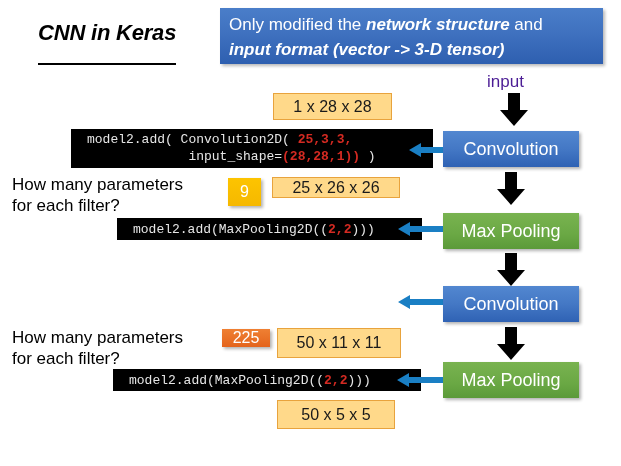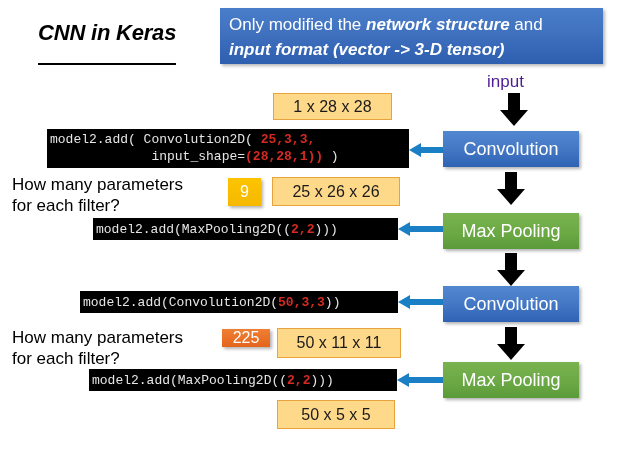--- a/index.html
+++ b/index.html
@@ -98,23 +98,24 @@
   }
 
   
   .code {
     position: absolute;
     background: #000000;
     color: #e6e6e6;
     font-family: "Liberation Mono", "DejaVu Sans Mono", monospace;
     font-size: 13px;
     line-height: 17px;
-    padding: 2px 3px;
+    padding: 2px 16px;
     box-sizing: border-box;
     white-space: pre;
+    margin-left: 24px;
   }
   .code .num { color: #d42a22; font-weight: bold; }
 
   
   .layer {
     position: absolute;
     color: #ffffff;
     font-size: 18px;
     display: flex;
     align-items: center;
@@ -184,36 +185,35 @@
     <polygon points="11,0 23,0 23,17 31,17 17,33 3,17 11,17" fill="#000000"></polygon>
   </svg>
 
   <div class="question" style="left:12px; top:174px;">
     <div>How many parameters</div>
     <div>for each filter?</div>
   </div>
 
   <div class="badge gold" style="left:228px; top:178px; width:33px; height:28px;">9</div>
 
-  <div class="shape-box" style="left:272px; top:177px; width:128px; height:29px;">25 x 26 x 26</div>
+  <div class="shape-box" style="left:272px; top:177px; width:128px; height:21px;">25 x 26 x 26</div>
 
   <div class="code" style="left:93px; top:218px; width:305px; height:22px; display:flex; align-items:center;"><span>model2.add(MaxPooling2D((</span><span class="num">2,2</span><span>)))</span></div>
 
   <svg class="conn-arrow" style="left:398px; top:220px; width:47px;" viewBox="0 0 47 18">
     <polygon points="0,9 12,2 12,6 47,6 47,12 12,12 12,16" fill="#1a7fc4"></polygon>
   </svg>
 
   <div class="layer pool" style="left:443px; top:213px; width:136px; height:36px;">Max Pooling</div>
 
   <svg class="down-arrow" style="left:494px; top:253px;" viewBox="0 0 34 34">
     <polygon points="11,0 23,0 23,17 31,17 17,33 3,17 11,17" fill="#000000"></polygon>
   </svg>
 
 
-  <div class="code" style="left:80px; top:291px; width:318px; height:22px; display:flex; align-items:center;"><span>model2.add(Convolution2D(</span><span class="num">50,3,3</span><span>))</span></div>
 
   <svg class="conn-arrow" style="left:398px; top:293px; width:47px;" viewBox="0 0 47 18">
     <polygon points="0,9 12,2 12,6 47,6 47,12 12,12 12,16" fill="#1a7fc4"></polygon>
   </svg>
 
   <div class="layer conv" style="left:443px; top:286px; width:136px; height:36px;">Convolution</div>
 
   <svg class="down-arrow" style="left:494px; top:327px;" viewBox="0 0 34 34">
     <polygon points="11,0 23,0 23,17 31,17 17,33 3,17 11,17" fill="#000000"></polygon>
   </svg>

